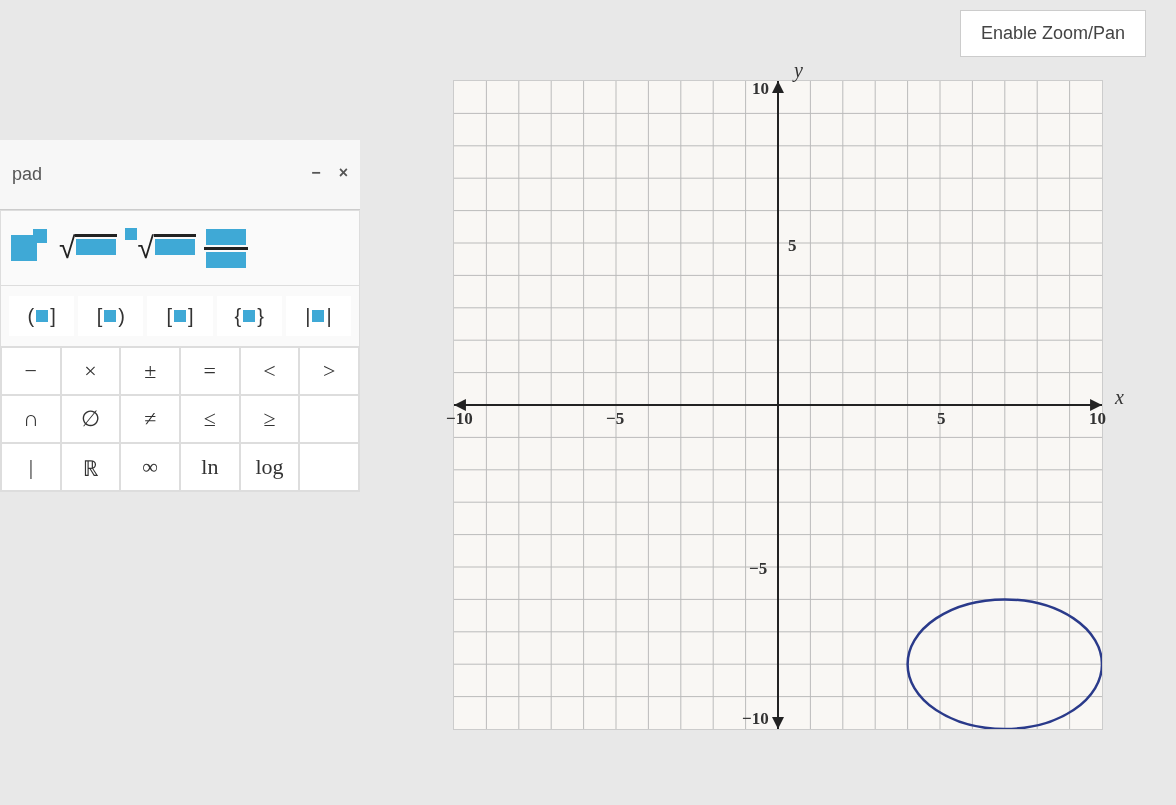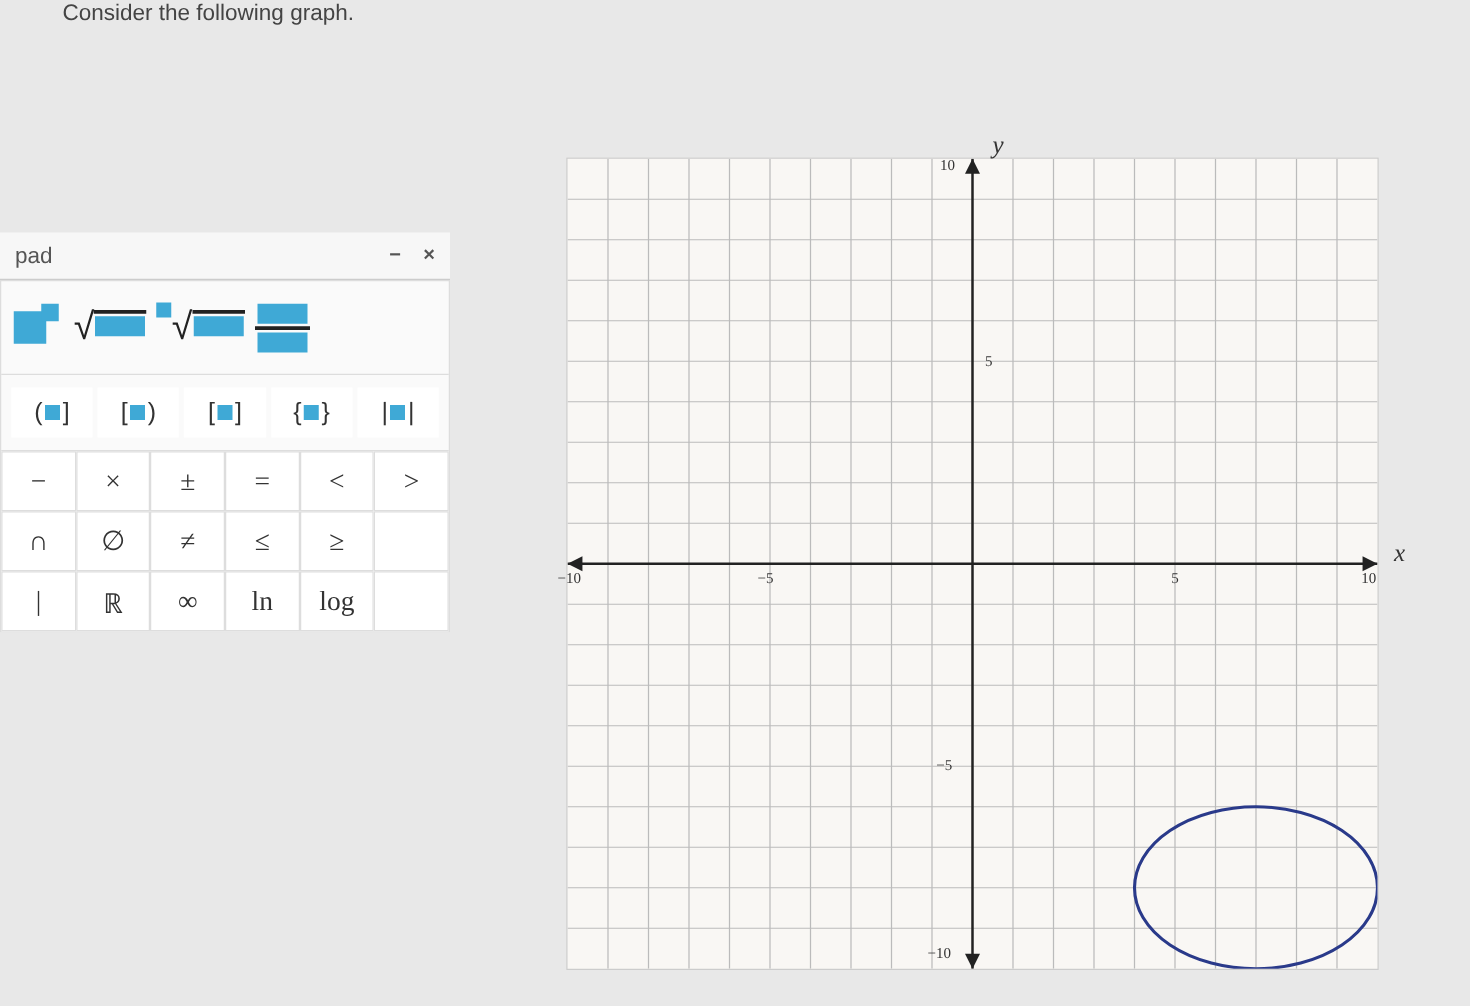--- a/index.html
+++ b/index.html
@@ -29,22 +29,22 @@
       align-items: flex-start;
       gap: 20px;
     }
     .keypad-wrap {
       margin-top: 120px;
       width: 360px;
     }
     .keypad-header {
       display: flex;
       justify-content: space-between;
-      align-items: center;
-      padding: 8px 12px;
+      align-items: flex-start;
+      padding: 24px 12px;
       border-bottom: 1px solid #ccc;
       background: #f7f7f7;
     }
     .keypad-title { font-size: 18px; color: #555; font-weight: 500; }
     .keypad-controls { display: flex; gap: 18px; font-size: 16px; color: #555; }
     .keypad-controls span { cursor: pointer; font-weight: bold; }
     .keypad-body {
       background: #fafafa;
       border: 1px solid #ddd;
     }
@@ -153,30 +153,30 @@
     .axis-label-x {
       position: absolute;
       right: -22px;
       top: 305px;
       font-style: italic;
       font-family: 'Times New Roman', serif;
       font-size: 20px;
     }
     .tick-label {
       position: absolute;
-      font-size: 12px;
+      font-size: 17px;
       color: #333;
       font-family: 'Times New Roman', serif;
+      font-weight: bold;
     }
   </style>
 </head>
 <body>
 
 <div class="question-area">
-  <div class="question-prompt">Consider the following graph.</div>
 </div>
 
 <div class="content-row">
 
   <div class="keypad-wrap">
     <div class="keypad-header">
       <span class="keypad-title">pad</span>
       <div class="keypad-controls">
         <span>−</span>
         <span>×</span>
@@ -234,20 +234,21 @@
         <div class="key-btn">ℝ</div>
         <div class="key-btn">∞</div>
         <div class="key-btn">ln</div>
         <div class="key-btn">log</div>
         <div class="key-btn"></div>
       </div>
     </div>
   </div>
 
   <div class="graph-area">
+    <button class="zoom-btn">Enable Zoom/Pan</button>
     <div class="plot-wrap">
       <span class="axis-label-y">y</span>
       <span class="axis-label-x">x</span>
       <svg class="grid-svg" viewBox="0 0 650 650">
         <g stroke="#bbb" stroke-width="1">
           <line x1="0" y1="32.5" x2="650" y2="32.5"></line>
           <line x1="0" y1="65" x2="650" y2="65"></line>
           <line x1="0" y1="97.5" x2="650" y2="97.5"></line>
           <line x1="0" y1="130" x2="650" y2="130"></line>
           <line x1="0" y1="162.5" x2="650" y2="162.5"></line>

